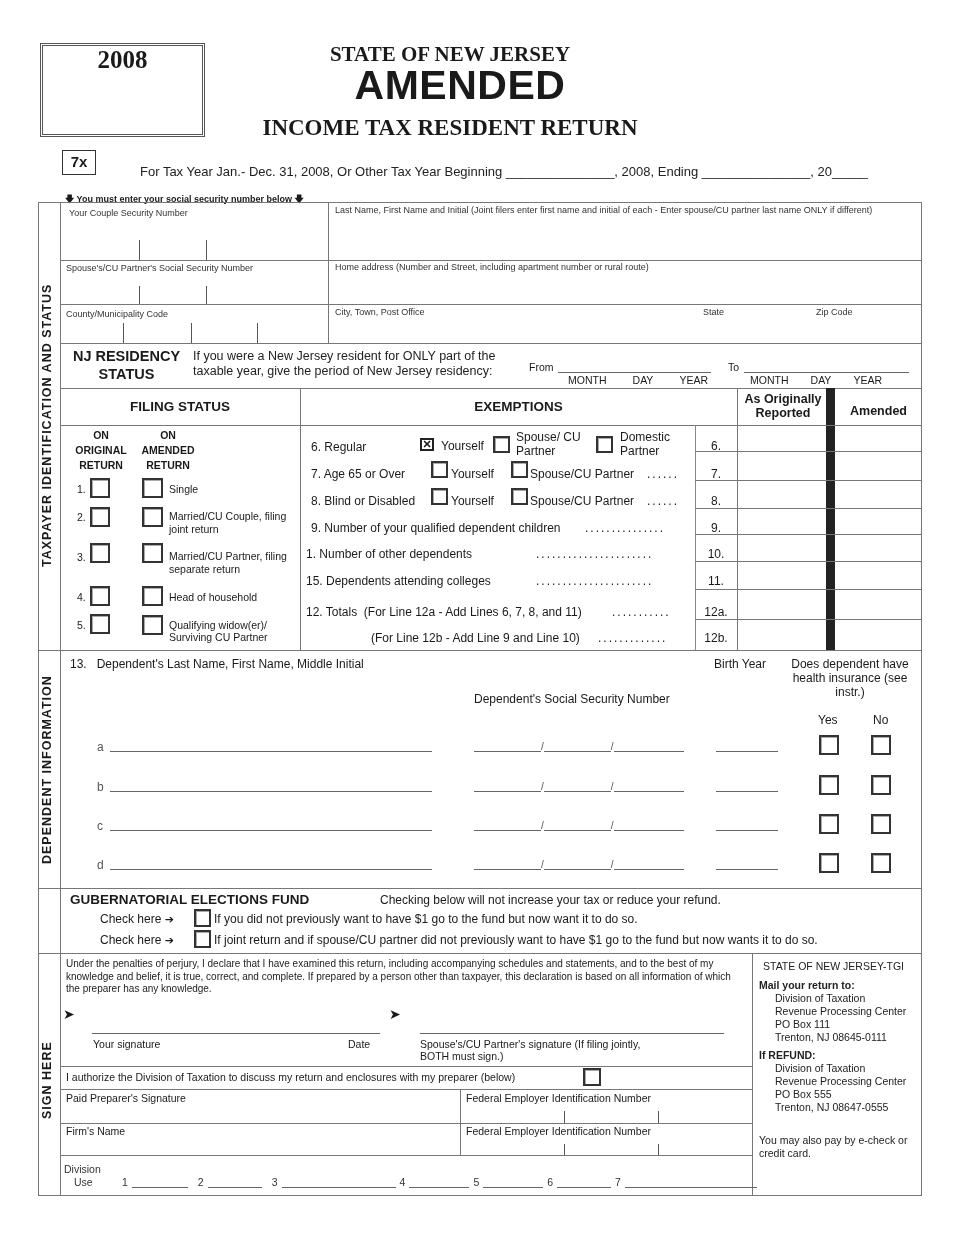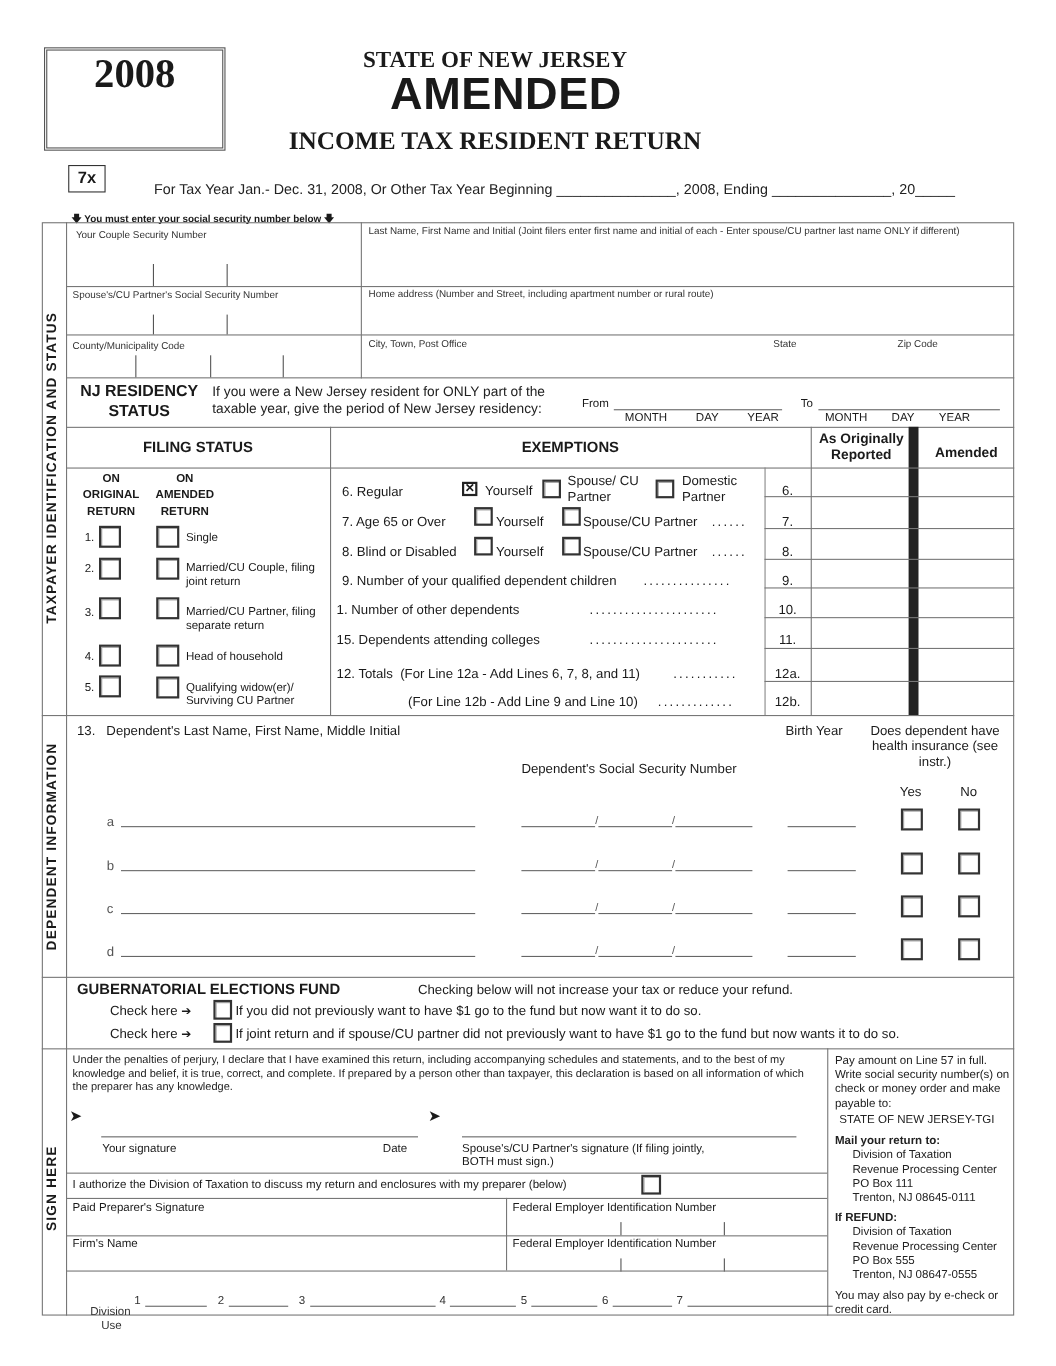--- a/index.html
+++ b/index.html
@@ -1,20 +1,20 @@
 <!DOCTYPE html>
 <html><head>
 <meta charset="utf-8">
 <style>
   * { box-sizing: border-box; margin: 0; padding: 0; }
   body { width: 960px; height: 1242px; background: #fff; font-family: "Liberation Sans", sans-serif; color: #1a1a1a; position: relative; overflow: hidden; }
   .abs { position: absolute; }
   .formid { left: 40px; top: 43px; width: 165px; height: 94px; border: 3px double #555; text-align: center; font-family: "Liberation Serif", serif; font-weight: bold; }
   .formid .l1 { font-size: 29px; margin-top: 4px; }
-  .formid .l2 { font-size: 37px; }
+  .formid .l2 { font-size: 25px; }
   .t-state { left: 240px; width: 420px; top: 42px; text-align: center; font-family: "Liberation Serif", serif; font-weight: bold; font-size: 21px; }
   .t-amended { left: 240px; width: 440px; top: 62px; text-align: center; font-weight: bold; font-size: 41px; letter-spacing: 0.5px; }
   .t-income { left: 230px; width: 440px; top: 115px; text-align: center; font-family: "Liberation Serif", serif; font-weight: bold; font-size: 23px; }
   .code7x { left: 62px; top: 150px; width: 34px; height: 25px; border: 1.5px solid #333; font-weight: bold; font-size: 15px; text-align: center; line-height: 22px; }
   .taxyear { left: 140px; top: 164px; font-size: 13px; color: #222; }
   .ssn-note { left: 65px; top: 192px; font-size: 9px; font-weight: bold; }
   .lbl { font-size: 9px; color: #333; }
   .vline { background: #555; width: 1px; }
   .hline { background: #777; height: 1px; }
   .vert { writing-mode: vertical-rl; transform: rotate(180deg); font-weight: bold; font-size: 12.5px; letter-spacing: 1px; text-align: center; }
@@ -345,21 +345,21 @@
 <div class="abs hline" style="left:60px; top:1123px; width:692px;"></div>
 <div class="abs tiny" style="left:66px; top:1125px;">Firm's Name</div>
 <div class="abs" style="left:62px; top:1137px; width:396px; height:17px;"></div>
 <div class="abs tiny" style="left:466px; top:1125px;">Federal Employer Identification Number</div>
 <div class="abs" style="left:462px; top:1137px; width:288px; height:17px;"></div>
 <div class="abs vline" style="left:564px; top:1144px; height:12px;"></div>
 <div class="abs vline" style="left:658px; top:1144px; height:12px;"></div>
 
 <div class="abs hline" style="left:60px; top:1155px; width:692px;"></div>
 
-<div class="abs tiny" style="left:82px; top:1163px; line-height:13px; color:#333;margin-top:23px;">
+<div class="abs tiny" style="left:64px; top:1163px; line-height:13px; color:#333;">
   <div>Division</div>
   <div style="padding-left:10px;">Use</div>
 </div>
 <div class="abs tiny" style="left:122px; top:1176px; display:flex; align-items:flex-end; gap:4px; color:#333;">
   <span>1</span>
     <span class="uline" style="width:56px; height:11px; display:inline-block;"></span>
   <span style="margin-left:6px;">2</span>
     <span class="uline" style="width:54px; height:11px; display:inline-block;"></span>
   <span style="margin-left:6px;">3</span>
     <span class="uline" style="width:114px; height:11px; display:inline-block;"></span>
@@ -367,30 +367,29 @@
     <span class="uline" style="width:60px; height:11px; display:inline-block;"></span>
   <span>5</span>
     <span class="uline" style="width:60px; height:11px; display:inline-block;"></span>
   <span>6</span>
     <span class="uline" style="width:54px; height:11px; display:inline-block;"></span>
   <span>7</span>
     <span class="uline" style="width:132px; height:11px; display:inline-block;"></span>
 </div>
 
 <div class="abs" style="left:759px; top:958px; width:160px; font-size:10.5px; line-height:13px; color:#222;">
-  <div>Pay amount on Line 57 in full. Write social security number(s) on check or money order and make payable to:</div>
   <div style="padding-left:4px; margin-top:2px;">STATE OF NEW JERSEY-TGI</div>
   <div style="font-weight:bold; margin-top:6px;">Mail your return to:</div>
   <div style="padding-left:16px;">
     <div>Division of Taxation</div>
     <div>Revenue Processing Center</div>
     <div>PO Box 111</div>
     <div>Trenton, NJ 08645-0111</div>
   </div>
   <div style="font-weight:bold; margin-top:5px;">If REFUND:</div>
   <div style="padding-left:16px;">
     <div>Division of Taxation</div>
     <div>Revenue Processing Center</div>
     <div>PO Box 555</div>
     <div>Trenton, NJ 08647-0555</div>
   </div>
-  <div style="margin-top:6px;">You may also pay by e-check or credit card.</div>
+  <div style="margin-top:20px;">You may also pay by e-check or credit card.</div>
 </div>
 
 </body></html>

